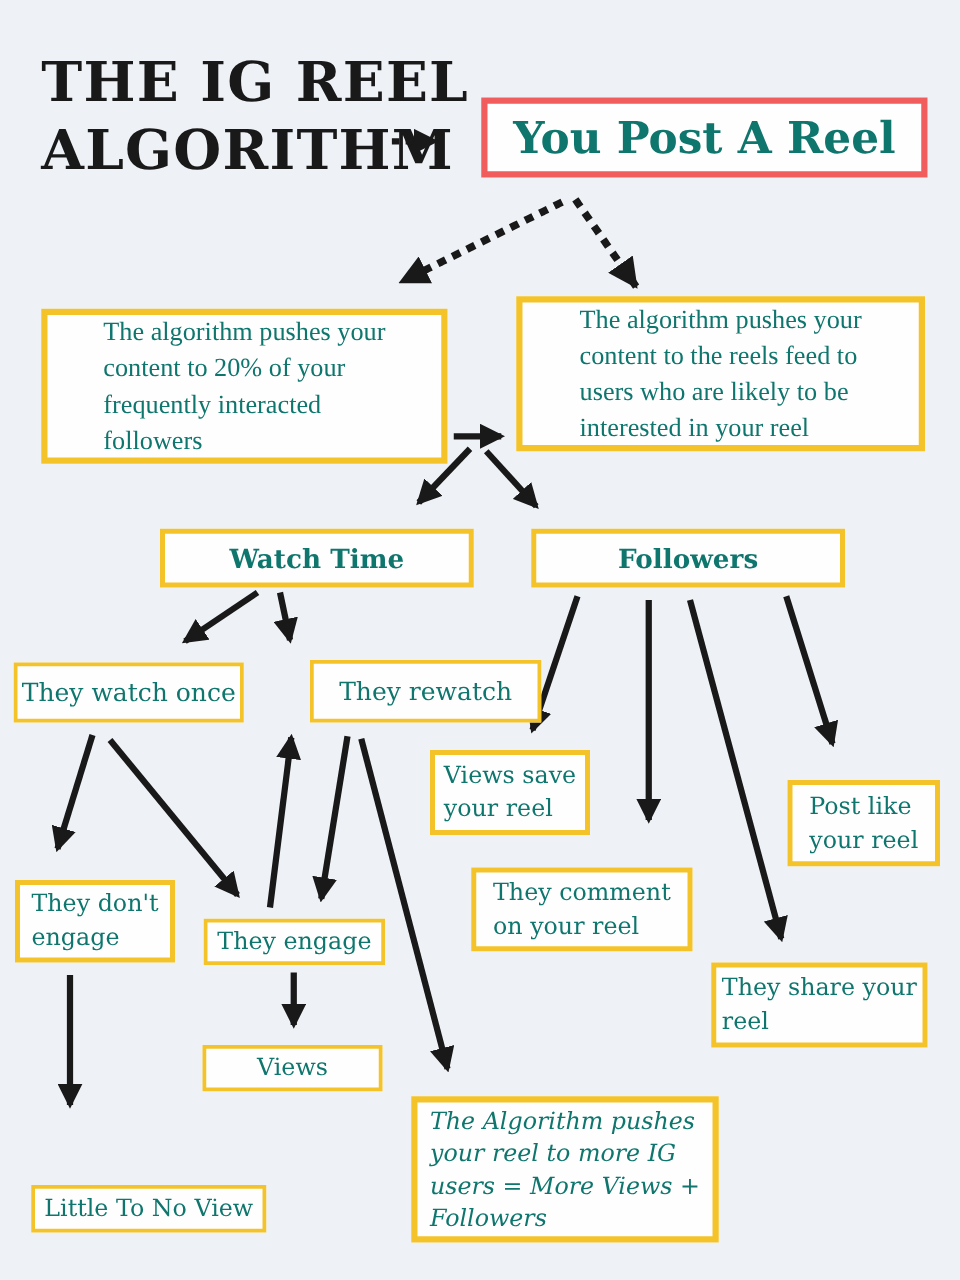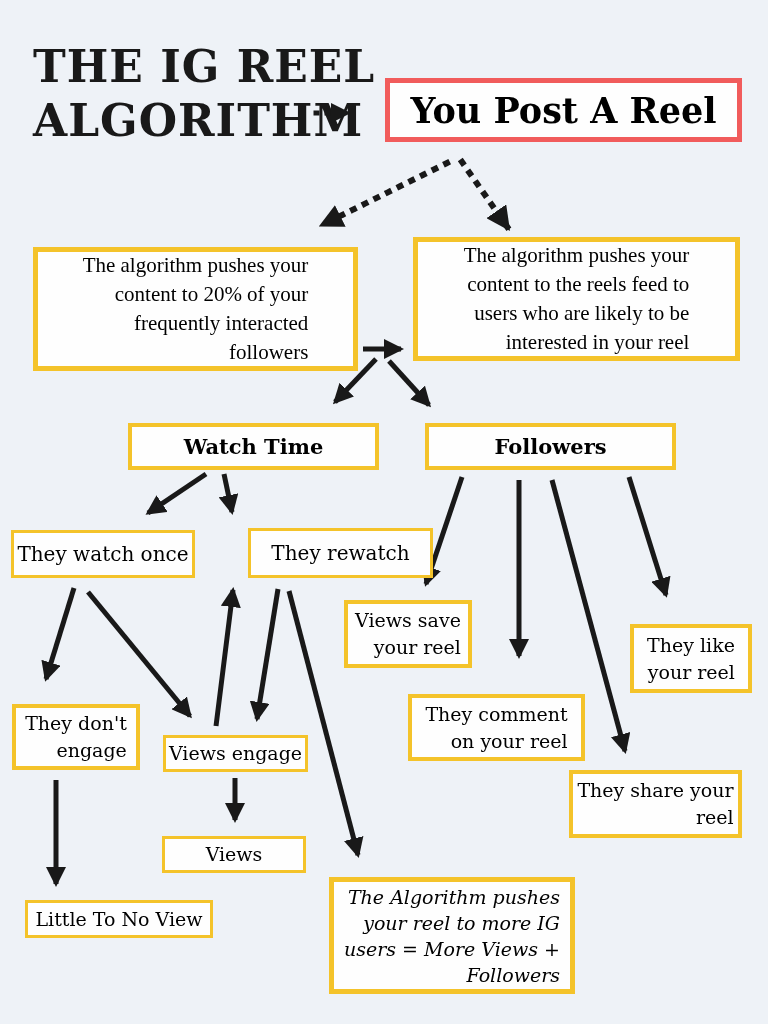--- a/index.html
+++ b/index.html
@@ -22,22 +22,22 @@
     color:var(--ink);white-space:pre-line;
   }
   .arrows{position:absolute;left:0;top:0;z-index:1;}
   .arrows line{stroke:var(--ink);}
   .arrows .solid{stroke-width:5;}
   .arrows .dotted{stroke-width:6;stroke-dasharray:1 12;stroke-linecap:square;}
   .arrows .dotted-sm{stroke-width:5;stroke-dasharray:1 10;stroke-linecap:square;}
   .node{
     position:absolute;box-sizing:border-box;z-index:2;
     background:var(--box-fill);border:4px solid var(--yellow);
-    color:#000000;display:flex;align-items:center;justify-content:center;
-    text-align:right;white-space:pre-line;
+    color:#0f766e;display:flex;align-items:center;justify-content:center;
+    text-align:left;white-space:pre-line;
     font-family:"DejaVu Serif",serif;font-size:19px;line-height:27px;
   }
   .node.red{border-color:var(--red);border-width:5px;}
   .node.bold{font-weight:bold;}
   .node.narrow{font-family:"Liberation Serif",serif;}
   .node.thick{border-width:5px;}
   .node.thin{border-width:3px;}
 </style>
 </head>
 <body>
@@ -96,36 +96,36 @@
 
   <div class="node bold" style="left:425px;top:423px;width:251px;height:47px;font-size:21px;">Followers</div>
 
   <div class="node thin" style="left:11px;top:530px;width:184px;height:48px;font-size:20px;">They watch once</div>
 
   <div class="node thin" style="left:212px;top:528px;width:185px;height:50px;font-size:20px;margin-left:36px;">They rewatch</div>
 
   <div class="node" style="left:344px;top:600px;width:128px;height:68px;">Views save
 your reel</div>
 
-  <div class="node" style="left:630px;top:624px;width:122px;height:69px;">They like
+  <div class="node" style="left:630px;top:624px;width:122px;height:69px;">Post like
 your reel</div>
 
-  <div class="node" style="left:408px;top:694px;width:177px;height:67px;">They comment
+  <div class="node" style="left:377px;top:694px;width:177px;height:67px;">They comment
 on your reel</div>
 
   <div class="node" style="left:569px;top:770px;width:173px;height:68px;">They share your
 reel</div>
 
   <div class="node" style="left:12px;top:704px;width:128px;height:66px;">They don't
 engage</div>
 
-  <div class="node thin" style="left:163px;top:735px;width:145px;height:37px;">Views engage</div>
+  <div class="node thin" style="left:163px;top:735px;width:145px;height:37px;">They engage</div>
 
   <div class="node thin" style="left:162px;top:836px;width:144px;height:37px;">Views</div>
 
-  <div class="node thin" style="left:25px;top:900px;width:188px;height:38px;">Little To No View</div>
+  <div class="node thin" style="left:25px;top:948px;width:188px;height:38px;">Little To No View</div>
 
   <div class="node thick" style="left:329px;top:877px;width:246px;height:117px;line-height:26px;font-style:italic;">The Algorithm pushes
 your reel to more IG
 users = More Views +
 Followers</div>
 
 </div>
 
 </body></html>

